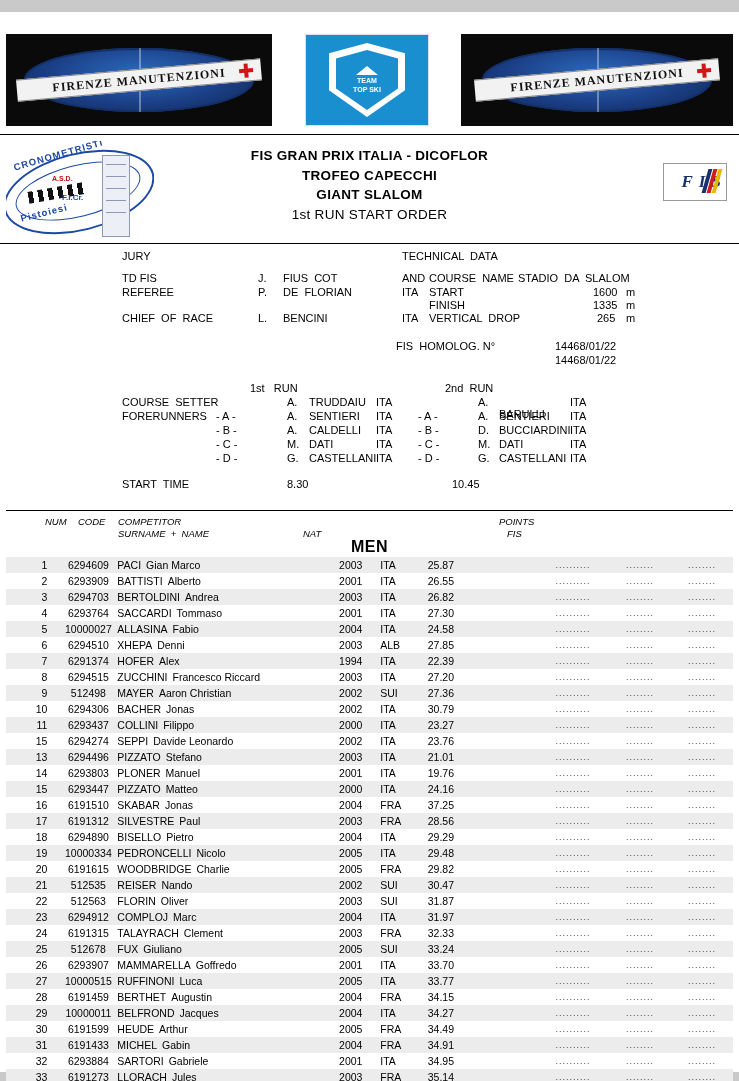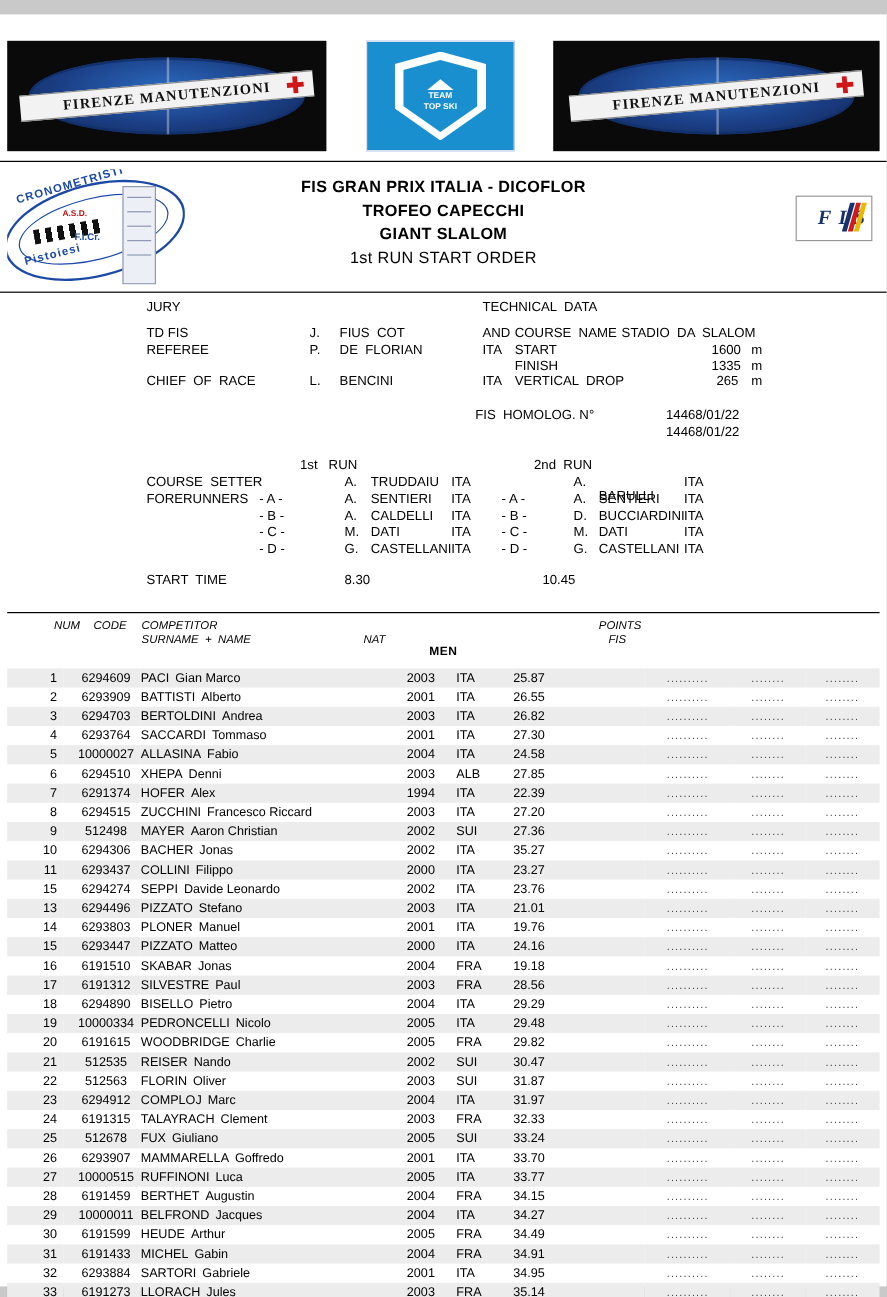--- a/index.html
+++ b/index.html
@@ -120,21 +120,21 @@
   .fis .bars i:nth-child(1){left:0;background:#17306e;}
   .fis .bars i:nth-child(2){left:5px;background:#d11a1a;}
   .fis .bars i:nth-child(3){left:10px;background:#e8b900;}
   
   .info{font-size:11px;padding:12px 0 4px 0;position:relative;height:250px;}
   .info .row{position:absolute;white-space:pre;}
   .sep{border-bottom:1px solid #000;}
   
   .colhead{font-size:9.5px;font-style:italic;position:relative;height:46px;}
   .colhead .c{position:absolute;white-space:pre;}
-  .men{position:absolute;left:0;right:0;top:27px;text-align:center;font-size:10px;
+  .men{position:absolute;left:0;right:0;top:27px;text-align:center;font-size:16px;
     font-weight:bold;font-style:normal;letter-spacing:.5px;}
   
   table.list{width:calc(100% - 12px);margin:0 6px;border-collapse:collapse;font-size:10.5px;}
   table.list td{padding:1px 0;height:14px;vertical-align:middle;}
   table.list tr.alt{background:#ececec;}
   .c-num{width:40px;text-align:right;padding-right:6px!important;}
   .c-code{width:56px;text-align:center;padding-left:6px!important;}
   .c-name{width:215px;text-align:left;}
   .c-name .sur{}
   .c-name .giv{padding-left:5px;}
@@ -412,21 +412,21 @@
           <td class="c-d1">..........</td>
           <td class="c-d2">........</td>
           <td class="c-d3">........</td>
         </tr>
         <tr>
           <td class="c-num">10</td>
           <td class="c-code">6294306</td>
           <td class="c-name"><span class="sur">BACHER</span><span class="giv">Jonas</span></td>
           <td class="c-year">2002</td>
           <td class="c-nat">ITA</td>
-          <td class="c-pts">35.27</td>
+          <td class="c-pts">30.79</td>
           <td class="c-d1">..........</td>
           <td class="c-d2">........</td>
           <td class="c-d3">........</td>
         </tr>
         <tr class="alt">
           <td class="c-num">11</td>
           <td class="c-code">6293437</td>
           <td class="c-name"><span class="sur">COLLINI</span><span class="giv">Filippo</span></td>
           <td class="c-year">2000</td>
           <td class="c-nat">ITA</td>
@@ -478,21 +478,21 @@
           <td class="c-d1">..........</td>
           <td class="c-d2">........</td>
           <td class="c-d3">........</td>
         </tr>
         <tr>
           <td class="c-num">16</td>
           <td class="c-code">6191510</td>
           <td class="c-name"><span class="sur">SKABAR</span><span class="giv">Jonas</span></td>
           <td class="c-year">2004</td>
           <td class="c-nat">FRA</td>
-          <td class="c-pts">19.18</td>
+          <td class="c-pts">37.25</td>
           <td class="c-d1">..........</td>
           <td class="c-d2">........</td>
           <td class="c-d3">........</td>
         </tr>
         <tr class="alt">
           <td class="c-num">17</td>
           <td class="c-code">6191312</td>
           <td class="c-name"><span class="sur">SILVESTRE</span><span class="giv">Paul</span></td>
           <td class="c-year">2003</td>
           <td class="c-nat">FRA</td>

